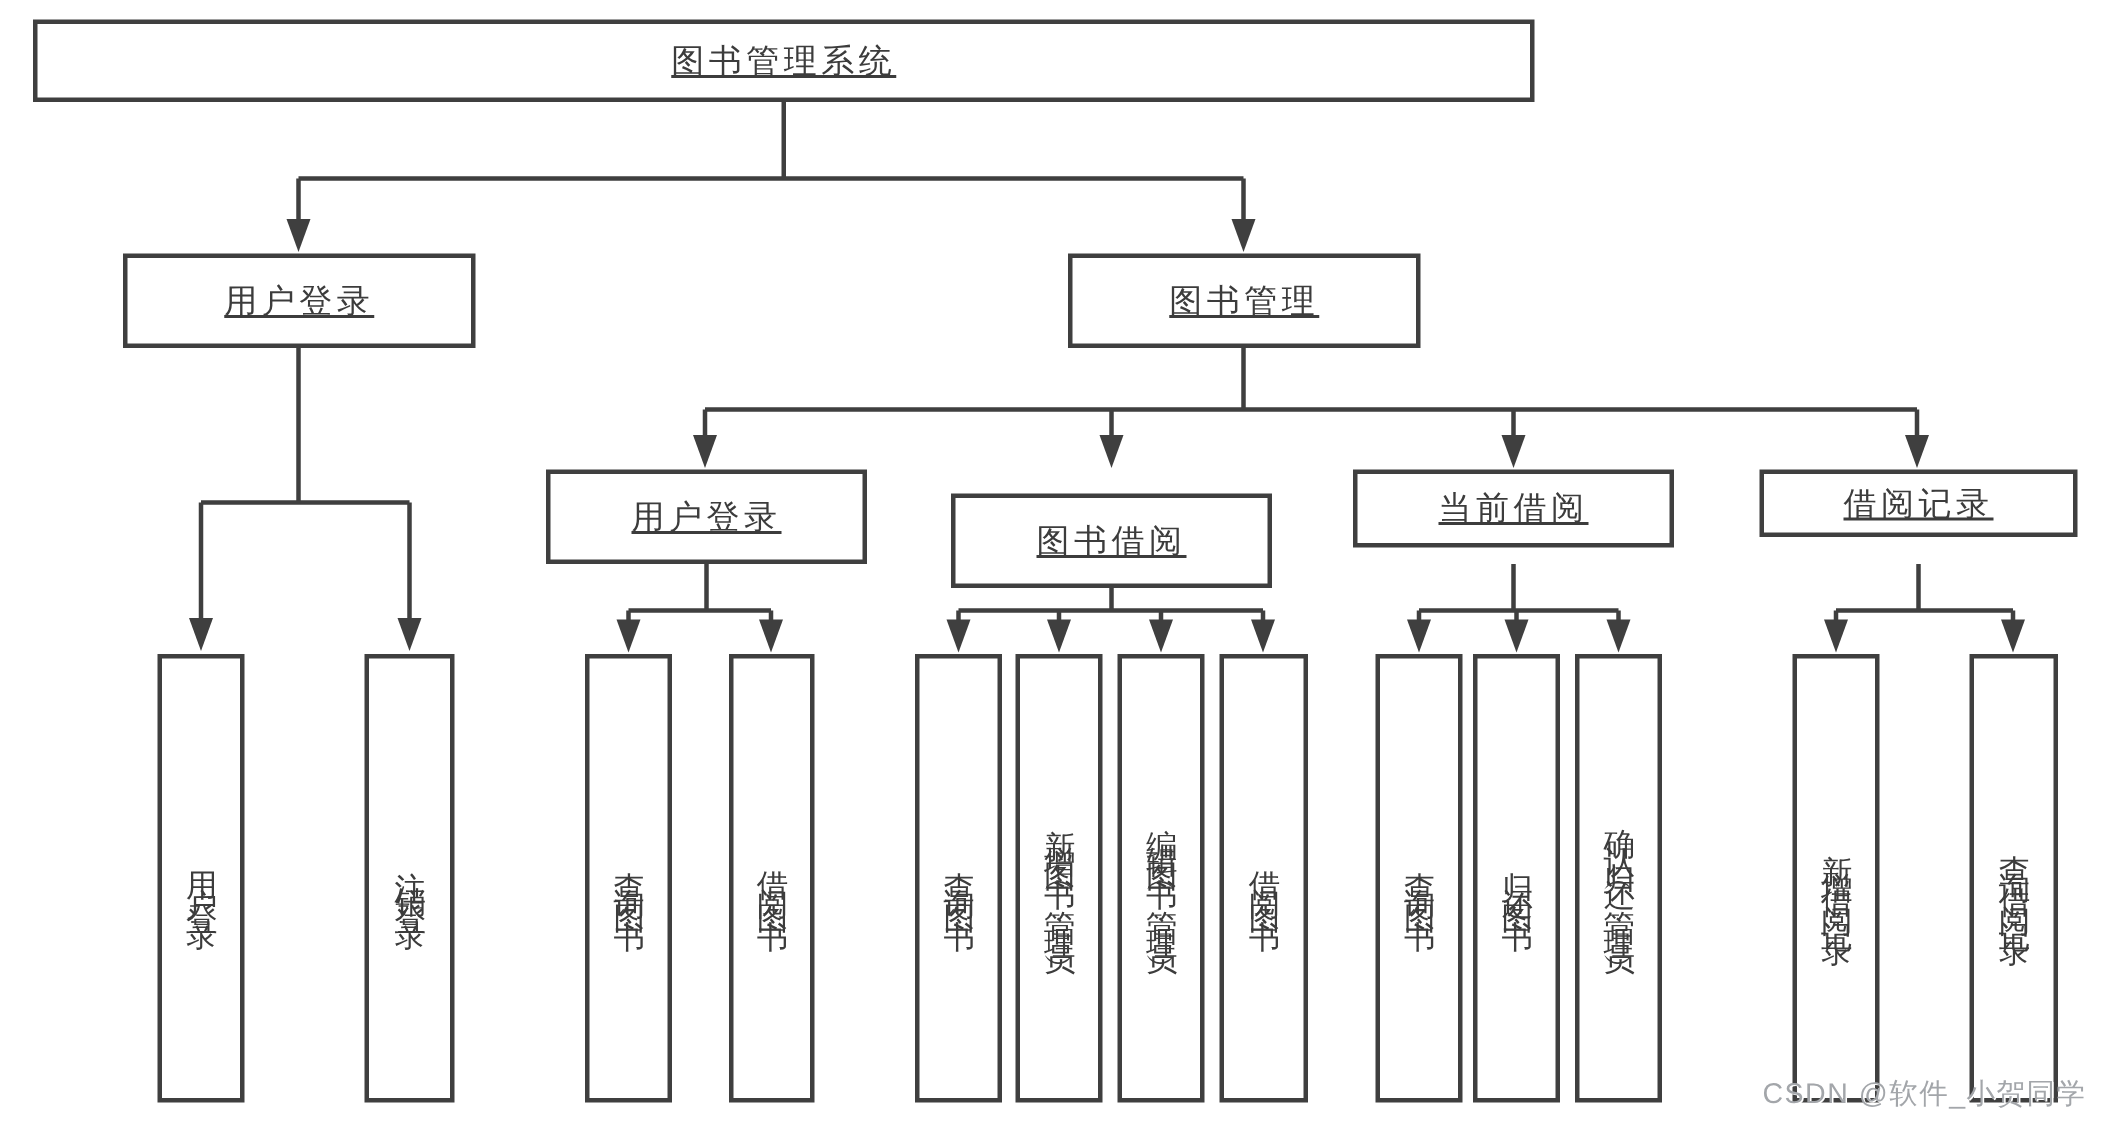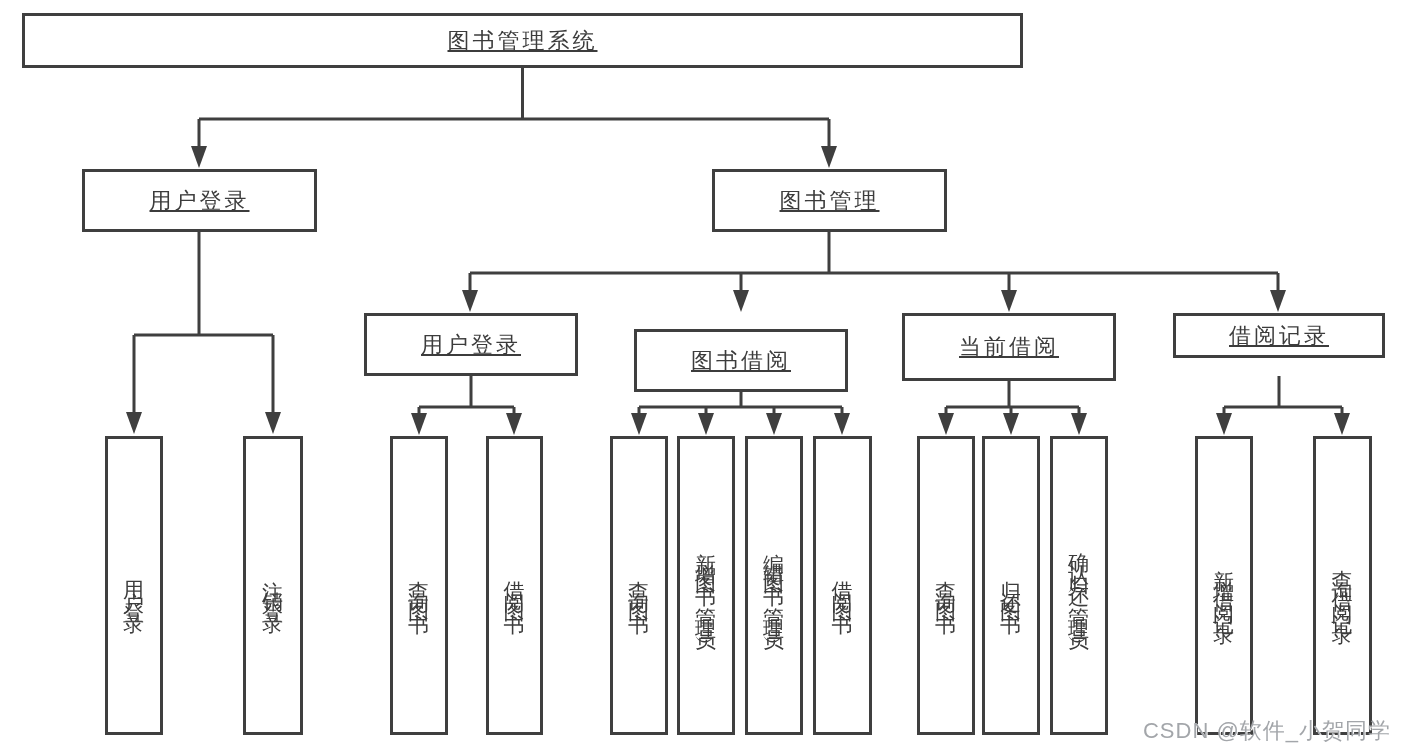--- a/index.html
+++ b/index.html
@@ -40,21 +40,21 @@
     writing-mode: vertical-rl;
     text-orientation: mixed;
     font-size: 21px;
     line-height: 1;
     letter-spacing: 11px;
   }
   .watermark {
     position: absolute;
     top: 716px;
     right: 14px;
-    font-size: 22px;
+    font-size: 19px;
     letter-spacing: 1px;
     color: var(--wm);
     z-index: 5;
     white-space: nowrap;
     text-shadow: 1px 1px 0 #ffffff;
   }
 </style>
 </head>
 <body>
 
@@ -120,21 +120,21 @@
   <div class="node" style="left:712px; top:169px; width:235px; height:63px;">
     <span class="h-label">图书管理</span>
   </div>
 
   <div class="node" style="left:364px; top:313px; width:214px; height:63px;">
     <span class="h-label">用户登录</span>
   </div>
   <div class="node" style="left:634px; top:313px; width:214px; height:63px;margin-top:16px;">
     <span class="h-label">图书借阅</span>
   </div>
-  <div class="node" style="left:902px; top:313px; width:214px; height:68px;">
+  <div class="node" style="left:902px; top:313px; width:214px; height:52px;">
     <span class="h-label">当前借阅</span>
   </div>
   <div class="node" style="left:1173px; top:313px; width:212px; height:45px;">
     <span class="h-label">借阅记录</span>
   </div>
 
   <div class="node" style="left:105px; top:436px; width:58px; height:299px;">
     <span class="v-label">用户登录</span>
   </div>
   <div class="node" style="left:243px; top:436px; width:60px; height:299px;">

